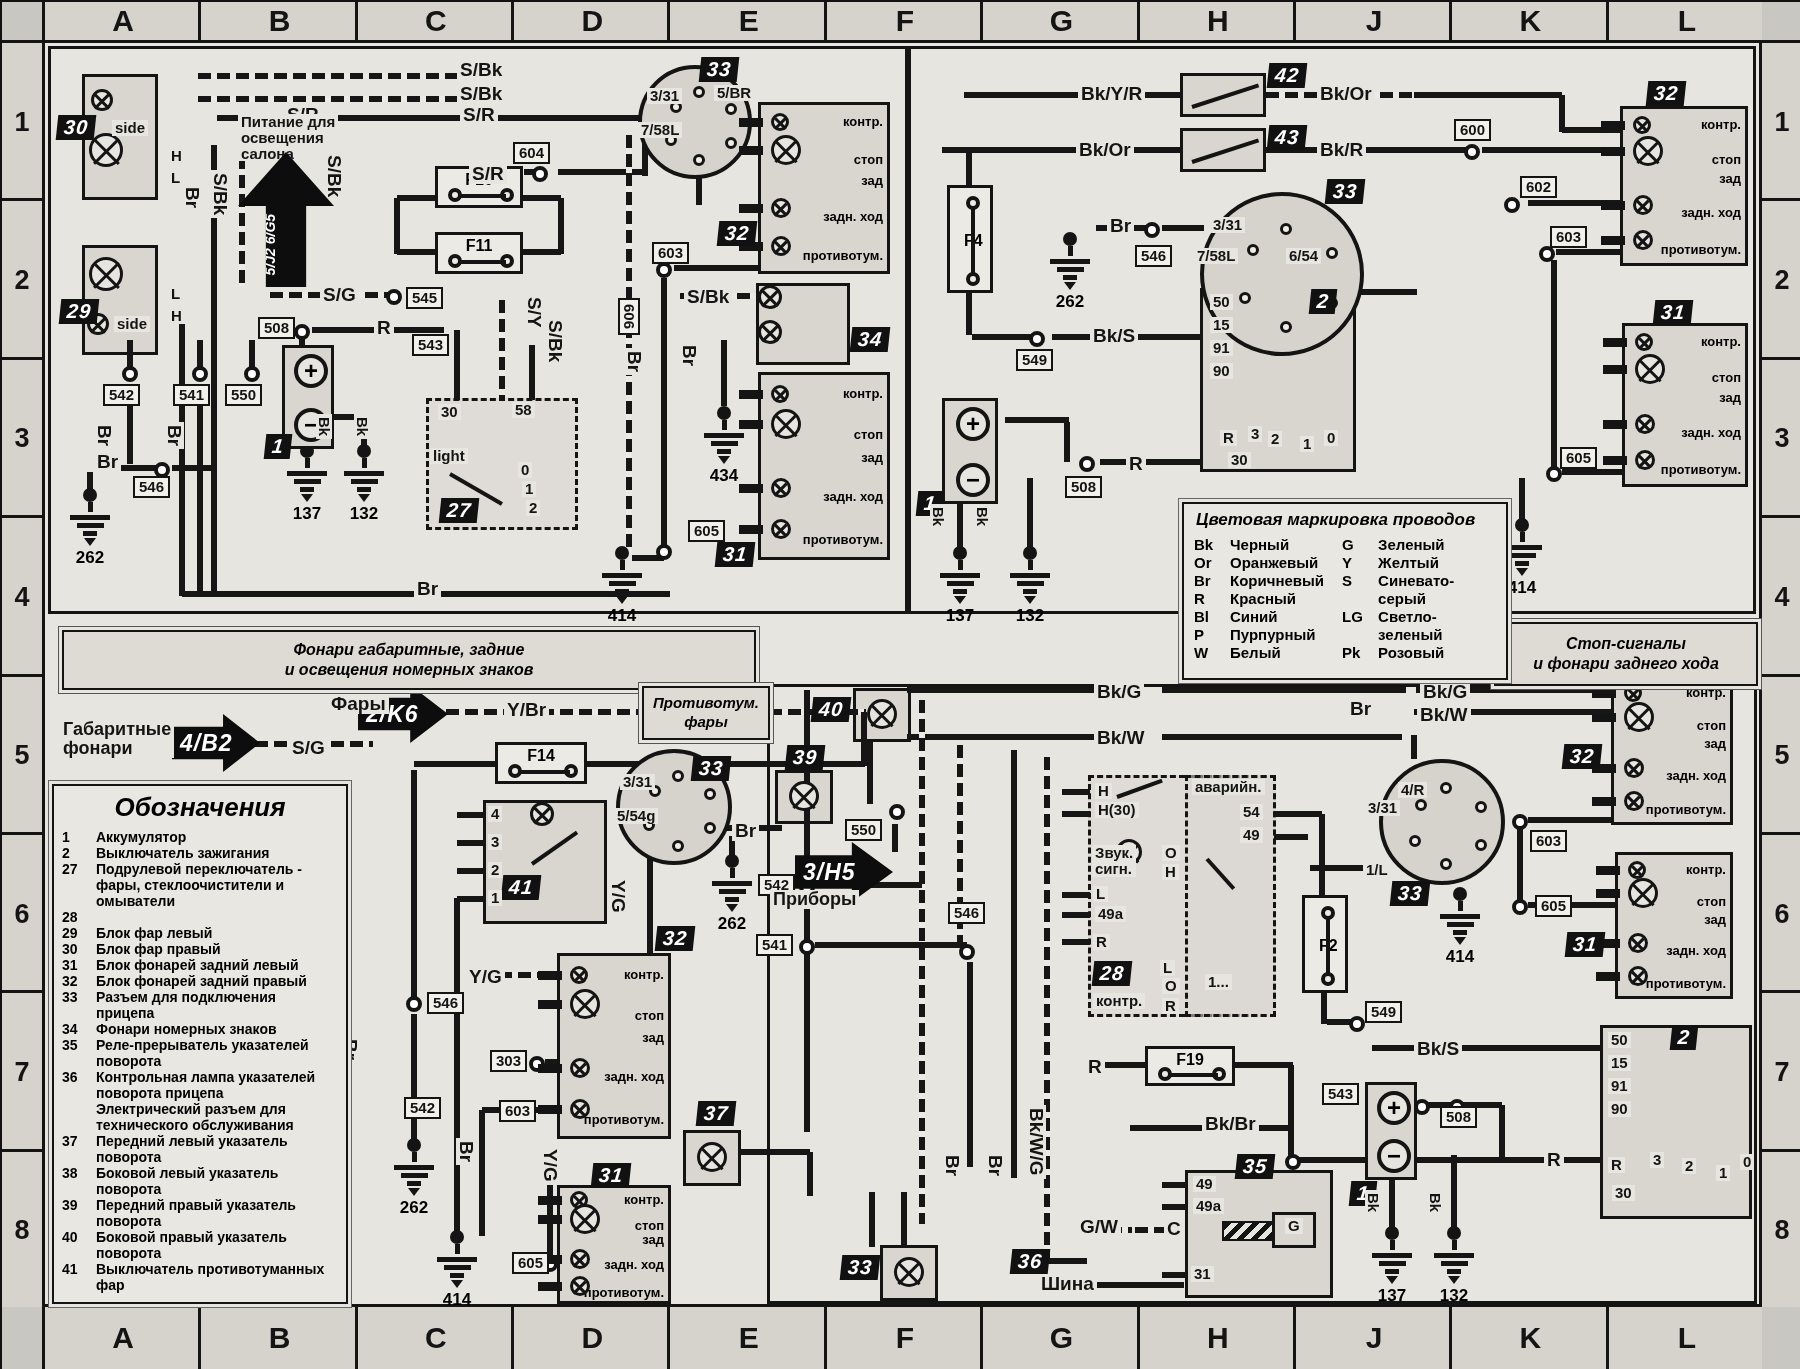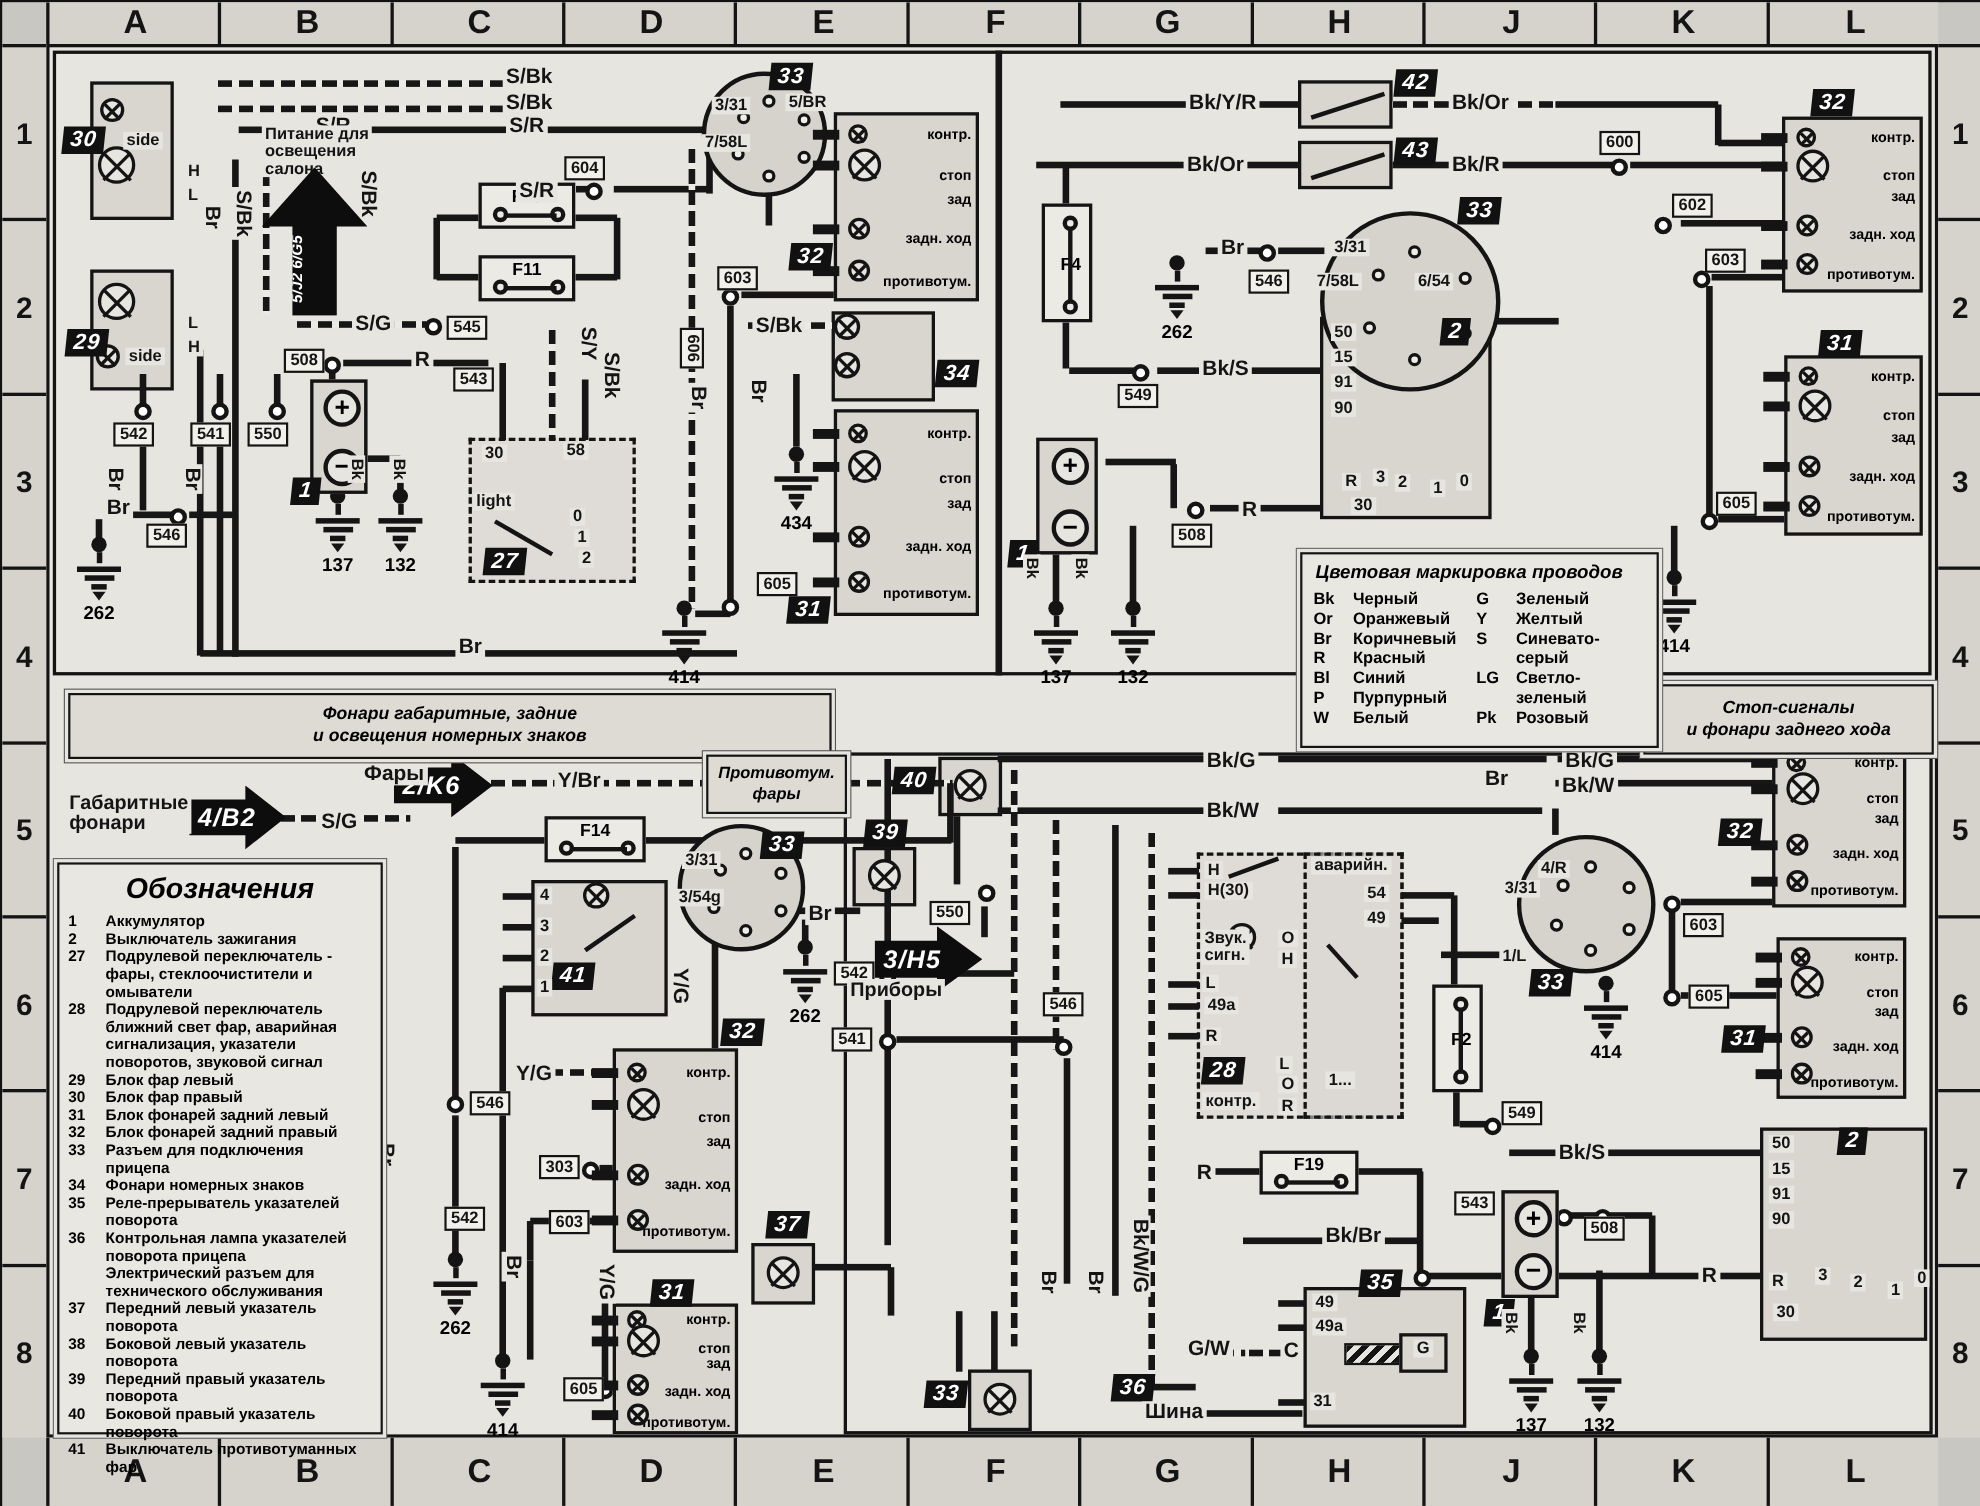--- a/index.html
+++ b/index.html
@@ -798,21 +798,21 @@
       <div class="lbl p" style="left: 1246px; top: 424px;">3</div>
       <div class="lbl p" style="left: 1266px; top: 429px;">2</div>
       <div class="lbl p" style="left: 1298px; top: 434px;">1</div>
       <div class="lbl p" style="left: 1322px; top: 428px;">0</div>
       <div class="lbl w" style="left: 326px; top: 692px;">Фары</div>
       <div class="lbl w" style="left: 502px; top: 698px;">Y/Br</div>
       <div class="lbl wm" style="left: 58px; top: 718px;">Габаритные
 фонари</div>
       <div class="lbl w" style="left: 287px; top: 736px;">S/G</div>
       <div class="lbl p" style="left: 618px; top: 772px;">3/31</div>
-      <div class="lbl p" style="left: 612px; top: 806px;">3/54g</div>
+      <div class="lbl p" style="left: 612px; top: 806px;">5/54g</div>
       <div class="lbl p" style="left: 486px; top: 804px;">4</div>
       <div class="lbl p" style="left: 486px; top: 832px;">3</div>
       <div class="lbl p" style="left: 486px; top: 860px;">2</div>
       <div class="lbl p" style="left: 486px; top: 888px;">1</div>
       <div class="lbl w rot" style="left: 626px; top: 875px;">Y/G</div>
       <div class="lbl w" style="left: 464px; top: 965px;">Y/G</div>
       <div class="lbl w rot" style="left: 318px; top: 1034px;">Br</div>
       <div class="lbl w rot" style="left: 358px; top: 1034px;">Br</div>
       <div class="lbl w rot" style="left: 474px; top: 1136px;">Br</div>
       <div class="lbl w rot" style="left: 558px; top: 1144px;">Y/G</div>
@@ -888,21 +888,20 @@
         <div class="litem">
           <div class="n">2</div>
           <div class="t">Выключатель зажигания</div>
         </div>
         <div class="litem">
           <div class="n">27</div>
           <div class="t">Подрулевой переключатель - фары, стеклоочистители и омыватели</div>
         </div>
         <div class="litem">
           <div class="n">28</div>
-          <div class="t">Подрулевой переключатель ближний свет фар, аварийная сигнализация, указатели поворотов, звуковой сигнал</div>
         </div>
         <div class="litem">
           <div class="n">29</div>
           <div class="t">Блок фар левый</div>
         </div>
         <div class="litem">
           <div class="n">30</div>
           <div class="t">Блок фар правый</div>
         </div>
         <div class="litem">

